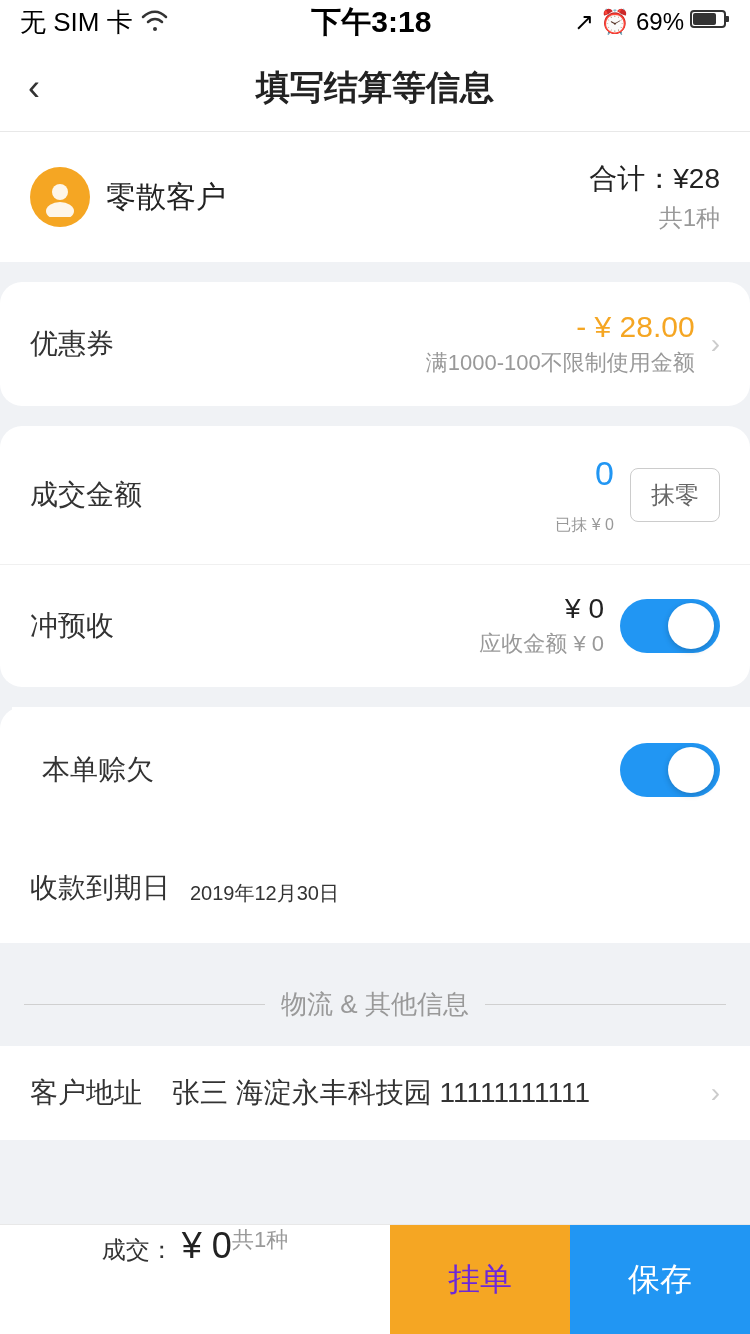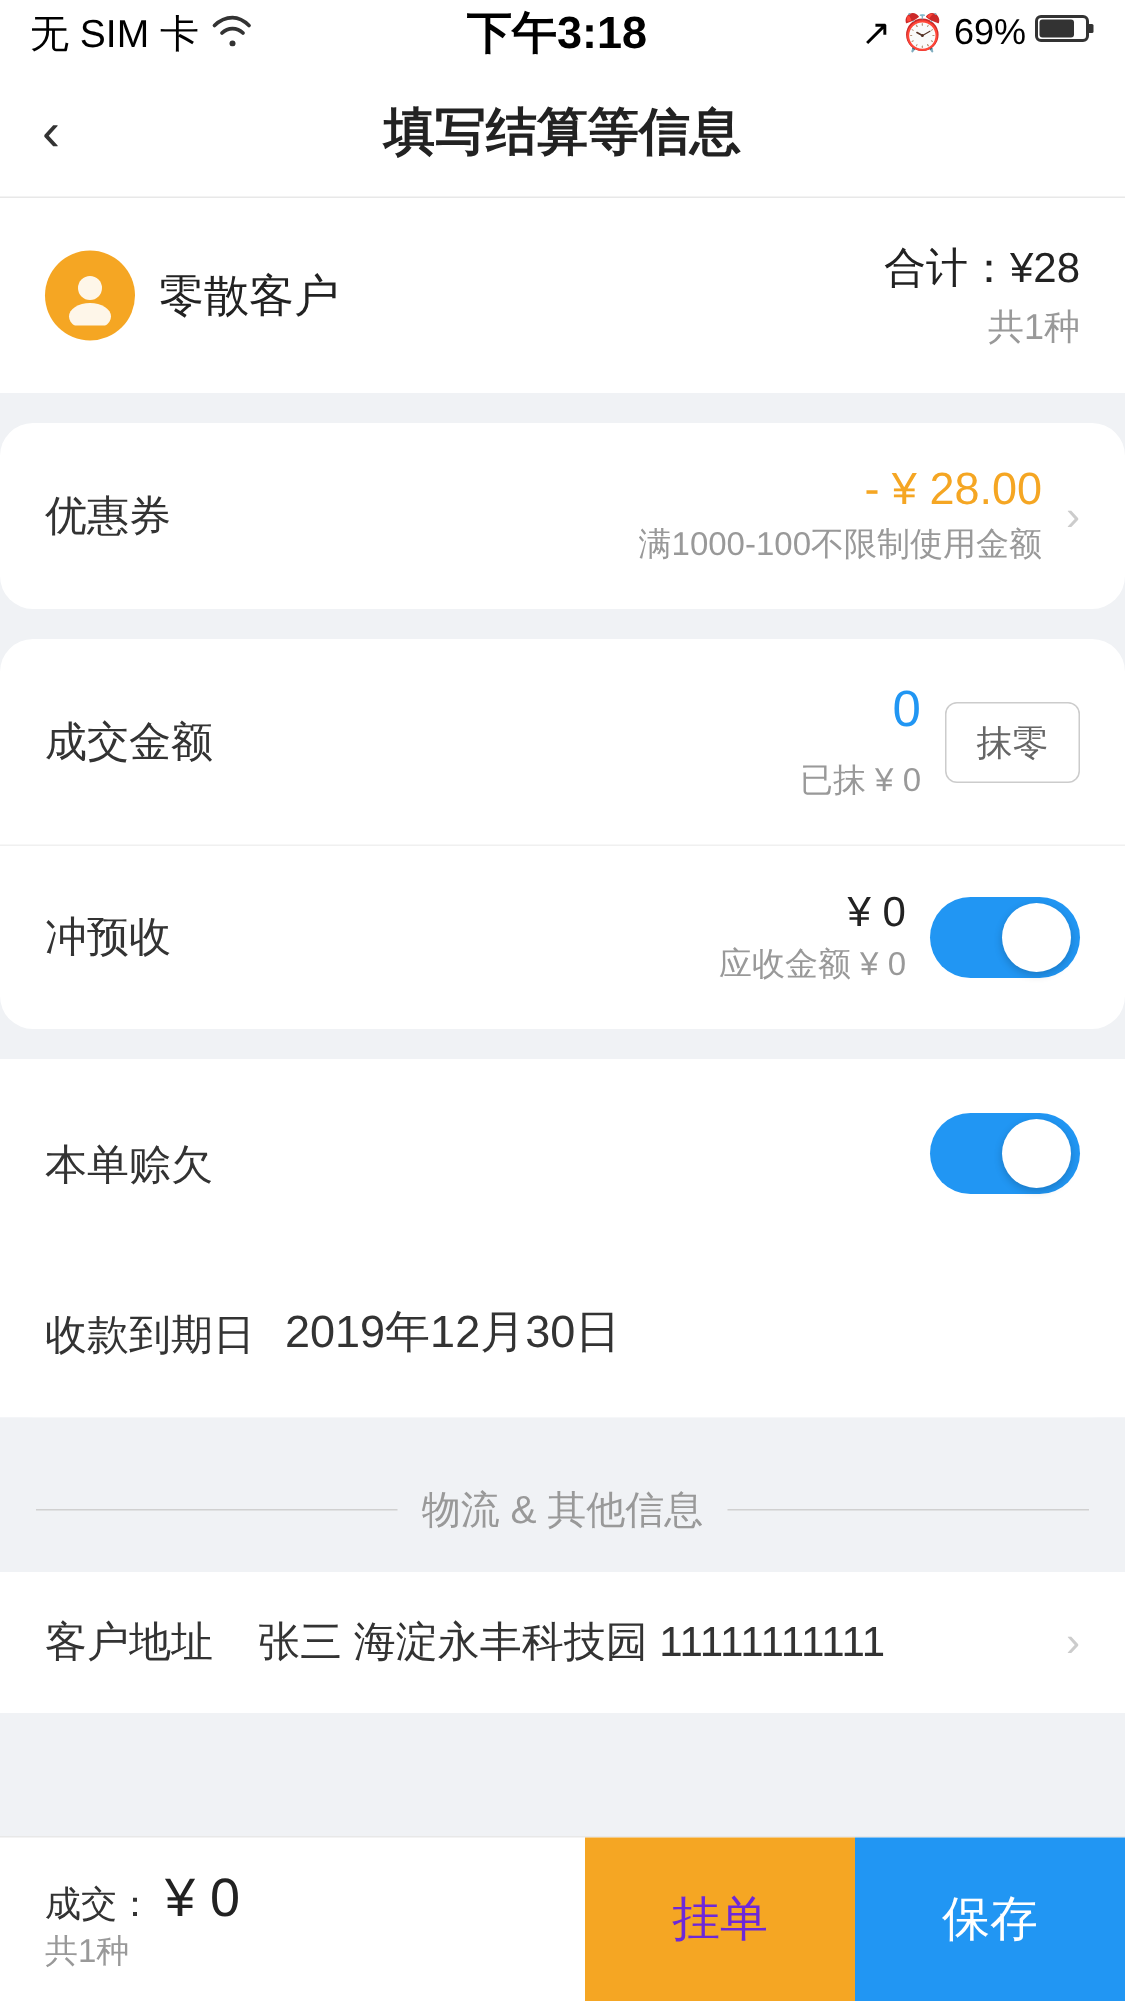--- a/index.html
+++ b/index.html
@@ -152,23 +152,23 @@
       font-size: 28px;
     }
 
     
     .deal-amount-value {
       font-size: 34px;
       color: #2196f3;
       font-weight: 500;
     }
     .deal-amount-sub {
-      font-size: 22px;
-      color: #999;
-      margin-top: 12px;
+      font-size: 16px;
+      color: #999;
+      margin-top: 22px;
       text-align: right;
     }
     .round-button {
       border: 1px solid #ccc;
       border-radius: 8px;
       padding: 10px 20px;
       font-size: 24px;
       color: #666;
       background: #fff;
       cursor: pointer;
@@ -205,44 +205,45 @@
       position: absolute;
       top: 4px;
       right: 6px;
       box-shadow: 0 2px 6px rgba(0,0,0,0.2);
     }
 
     
     .credit-row {
       background: #fff;
       display: flex;
-      align-items: flex-end;
+      align-items: center;
       justify-content: space-between;
       padding: 36px 30px;
+      margin-left: 12px;
     }
     .credit-label {
       font-size: 28px;
       color: #333;
     }
 
     
     .duedate-row {
       background: #fff;
       display: flex;
       align-items: flex-end;
       padding: 36px 30px;
       gap: 20px;
     }
     .duedate-label {
       font-size: 28px;
       color: #333;
       white-space: nowrap;
     }
     .duedate-value {
-      font-size: 30px;
+      font-size: 20px;
       color: #333;
     }
 
     
     .section-header {
       background: #f0f2f5;
       text-align: center;
       padding: 24px;
       color: #999;
       font-size: 26px;
@@ -284,21 +285,20 @@
       left: 0;
       width: 750px;
       height: 110px;
       background: #fff;
       display: flex;
       border-top: 1px solid #e8e8e8;
     }
     .bottom-info {
       flex: 1;
       display: flex;
-      flex-direction: column;
       justify-content: center;
       padding: 0 30px;
     }
     .bottom-deal-label {
       font-size: 24px;
       color: #333;
     }
     .bottom-deal-amount {
       font-size: 36px;
       color: #222;

